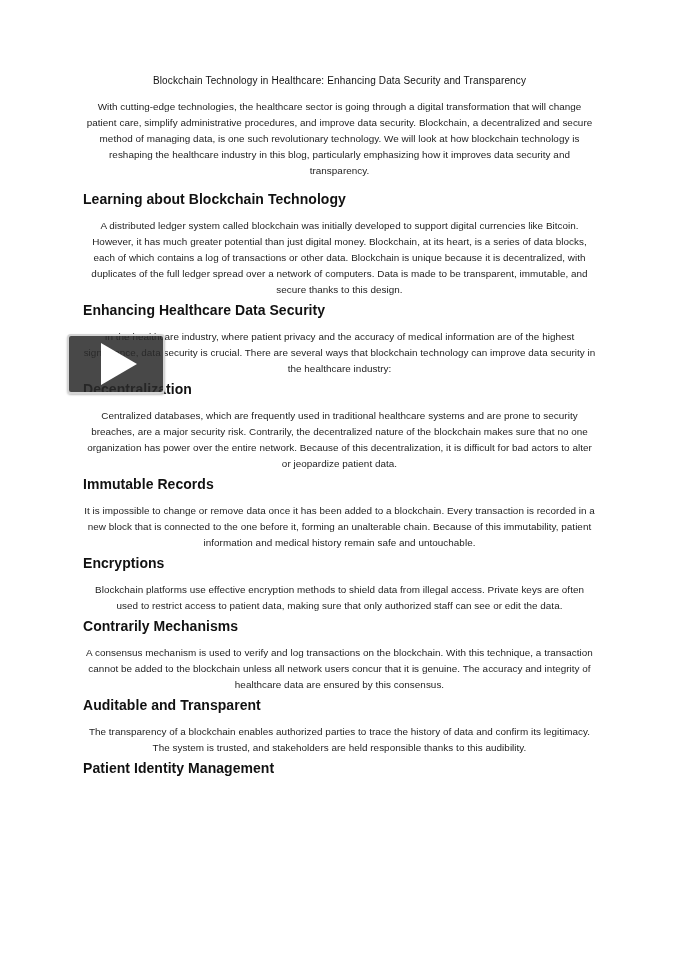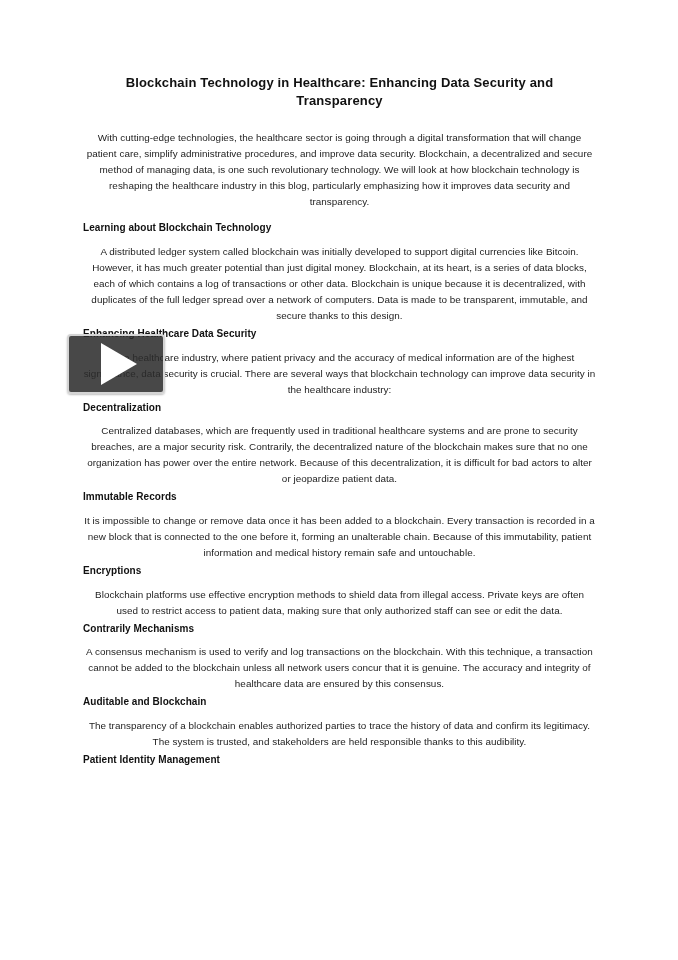--- a/index.html
+++ b/index.html
@@ -20,30 +20,30 @@
     height: 960px;
     background: #ffffff;
   }
   #doc-body {
     position: absolute;
     left: 83px;
     top: 74px;
     width: 513px;
   }
   .doc-title {
-    font-size: 13px;
-    font-weight: bold;
+    font-size: 10px;
+    font-weight: normal;
     text-align: center;
     letter-spacing: 0.15px;
     line-height: 1.35;
-    margin: 0 0 21px 0;
+    margin: 0 0 11px 0;
     color: #111111;
   }
   .section-heading {
-    font-size: 10px;
+    font-size: 14px;
     font-weight: bold;
     line-height: 1.35;
     margin: 0 0 9px 0;
     letter-spacing: 0.05px;
     color: #111111;
   }
   .para {
     font-size: 9.9px;
     line-height: 1.62;
     margin: 0 0 11px 0;
@@ -115,21 +115,21 @@
       <h2 class="section-heading">Encryptions</h2>
       <p class="para">Blockchain platforms use effective encryption methods to shield data from illegal access. Private keys are often used to restrict access to patient data, making sure that only authorized staff can see or edit the data.</p>
     </div>
 
     <div class="blk">
       <h2 class="section-heading">Contrarily Mechanisms</h2>
       <p class="para">A consensus mechanism is used to verify and log transactions on the blockchain. With this technique, a transaction cannot be added to the blockchain unless all network users concur that it is genuine. The accuracy and integrity of healthcare data are ensured by this consensus.</p>
     </div>
 
     <div class="blk">
-      <h2 class="section-heading">Auditable and Blockchain</h2>
+      <h2 class="section-heading">Auditable and Transparent</h2>
       <p class="para">The transparency of a blockchain enables authorized parties to trace the history of data and confirm its legitimacy. The system is trusted, and stakeholders are held responsible thanks to this audibility.</p>
     </div>
 
     <div class="blk">
       <h2 class="section-heading">Patient Identity Management</h2>
     </div>
 
   </div>
 
   <div id="video-overlay">

